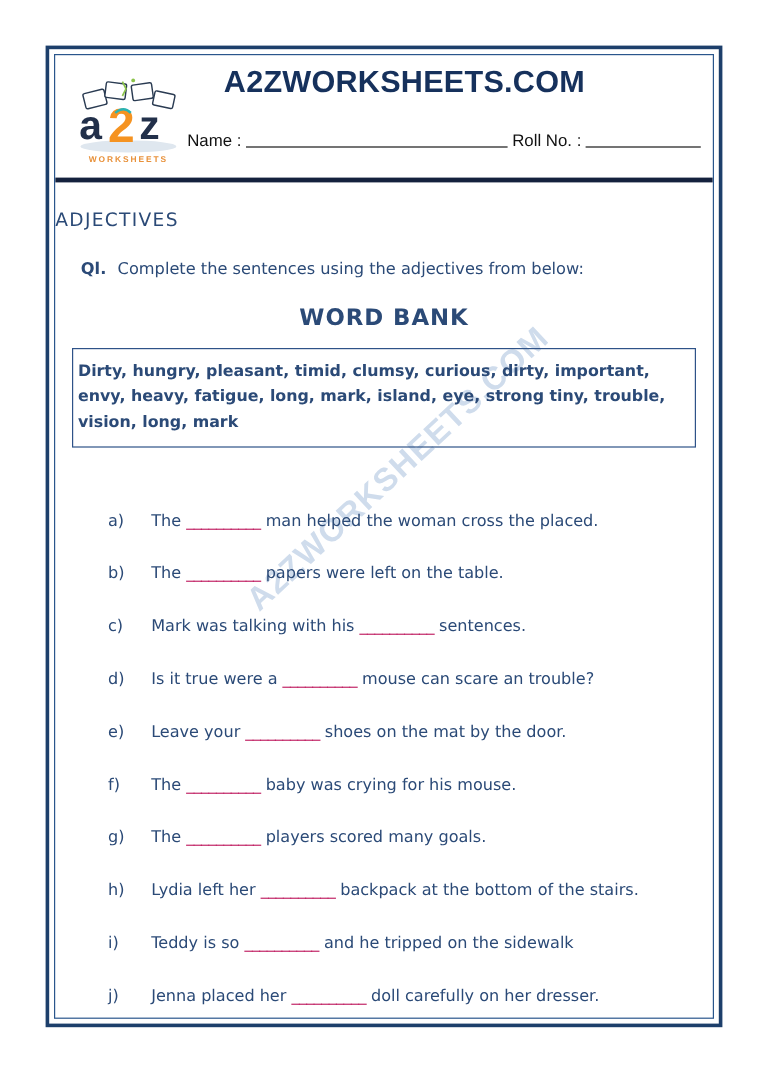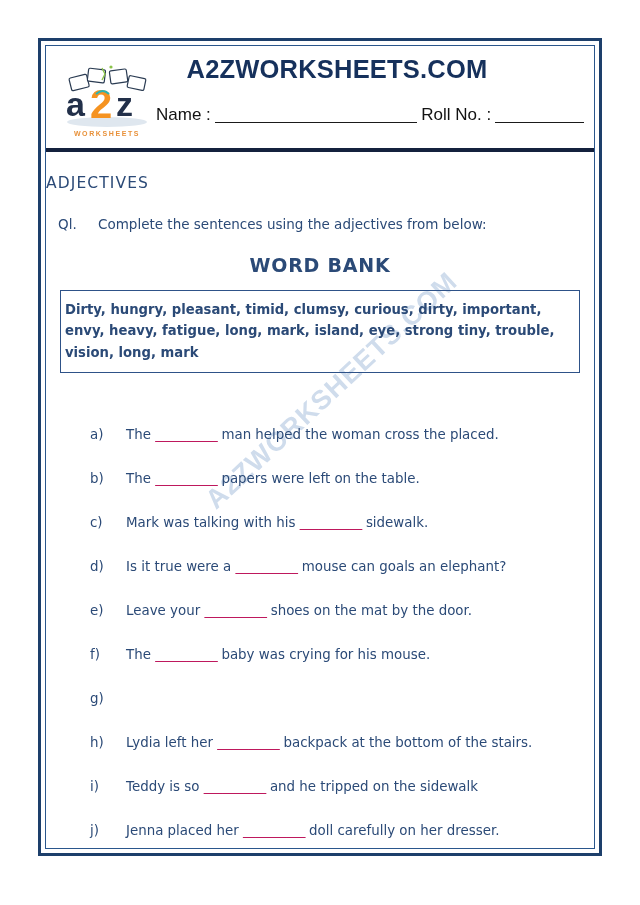--- a/index.html
+++ b/index.html
@@ -103,21 +103,21 @@
   #fields {
     position: absolute;
     left: 110px;
     top: 54px;
     right: 6px;
   }
   .field-row {
     display: flex;
     align-items: flex-end;
     font-family: "Liberation Sans", sans-serif;
-    font-size: 17px;
+    font-size: 14px;
     color: #121212;
     height: 25px;
     white-space: nowrap;
   }
   .field-label { padding-right: 2px; }
   .rule {
     border-bottom: 1.4px solid #1a1a1a;
     height: 13px;
     margin: 0 4px 2px 2px;
   }
@@ -144,21 +144,22 @@
   #instruction-row {
     display: flex;
     margin-top: 24px;
     padding-left: 12px;
     color: #2b4a77;
     font-size: 13.5px;
   }
   #question-number {
     width: 40px;
     flex: 0 0 40px;
-    font-weight: 400;
+    font-weight: 700;
+    text-align: center;
   }
   #instruction-text { font-weight: 400; }
 
   #word-bank-heading {
     text-align: center;
     color: #2b4a77;
     font-size: 19px;
     letter-spacing: 0.8px;
     margin-top: 22px;
     font-weight: 600;
@@ -254,36 +255,37 @@
           <div class="item">
             <span class="item-letter">a)</span>
             <span class="item-text"><span>The </span><span class="blank">__________</span><span> man helped the woman cross the placed.</span></span>
           </div>
           <div class="item">
             <span class="item-letter">b)</span>
             <span class="item-text"><span>The </span><span class="blank">__________</span><span> papers were left on the table.</span></span>
           </div>
           <div class="item">
             <span class="item-letter">c)</span>
-            <span class="item-text"><span>Mark was talking with his </span><span class="blank">__________</span><span> sidewalk.</span></span>
+            <span class="item-text"><span>Mark was talking with his </span><span class="blank">__________</span><span> sentences.</span></span>
           </div>
           <div class="item">
             <span class="item-letter">d)</span>
-            <span class="item-text"><span>Is it true were a </span><span class="blank">__________</span><span> mouse can goals an elephant?</span></span>
+            <span class="item-text"><span>Is it true were a </span><span class="blank">__________</span><span> mouse can scare an trouble?</span></span>
           </div>
           <div class="item">
             <span class="item-letter">e)</span>
             <span class="item-text"><span>Leave your </span><span class="blank">__________</span><span> shoes on the mat by the door.</span></span>
           </div>
           <div class="item">
             <span class="item-letter">f)</span>
             <span class="item-text"><span>The </span><span class="blank">__________</span><span> baby was crying for his mouse.</span></span>
           </div>
           <div class="item">
             <span class="item-letter">g)</span>
+            <span class="item-text"><span>The </span><span class="blank">__________</span><span> players scored many goals.</span></span>
           </div>
           <div class="item">
             <span class="item-letter">h)</span>
             <span class="item-text"><span>Lydia left her </span><span class="blank">__________</span><span> backpack at the bottom of the stairs.</span></span>
           </div>
           <div class="item">
             <span class="item-letter">i)</span>
             <span class="item-text"><span>Teddy is so </span><span class="blank">__________</span><span> and he tripped on the sidewalk</span></span>
           </div>
           <div class="item">

